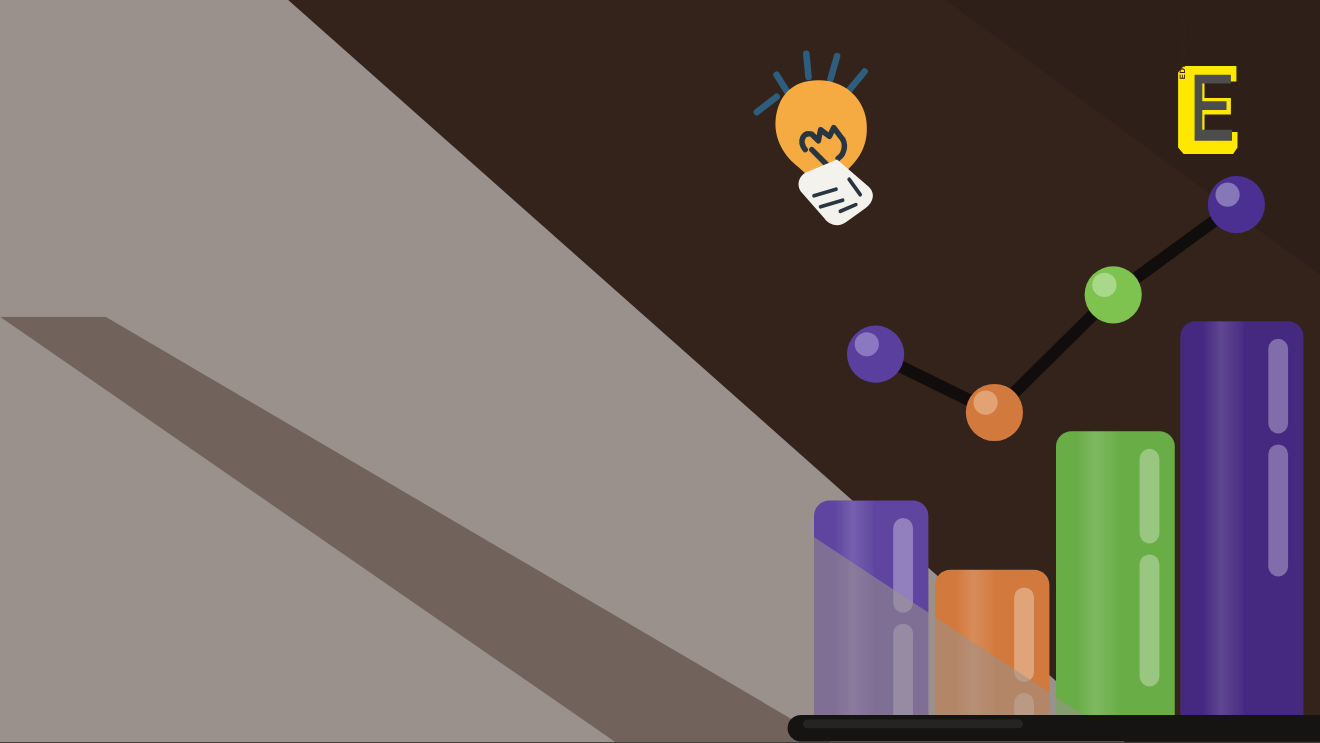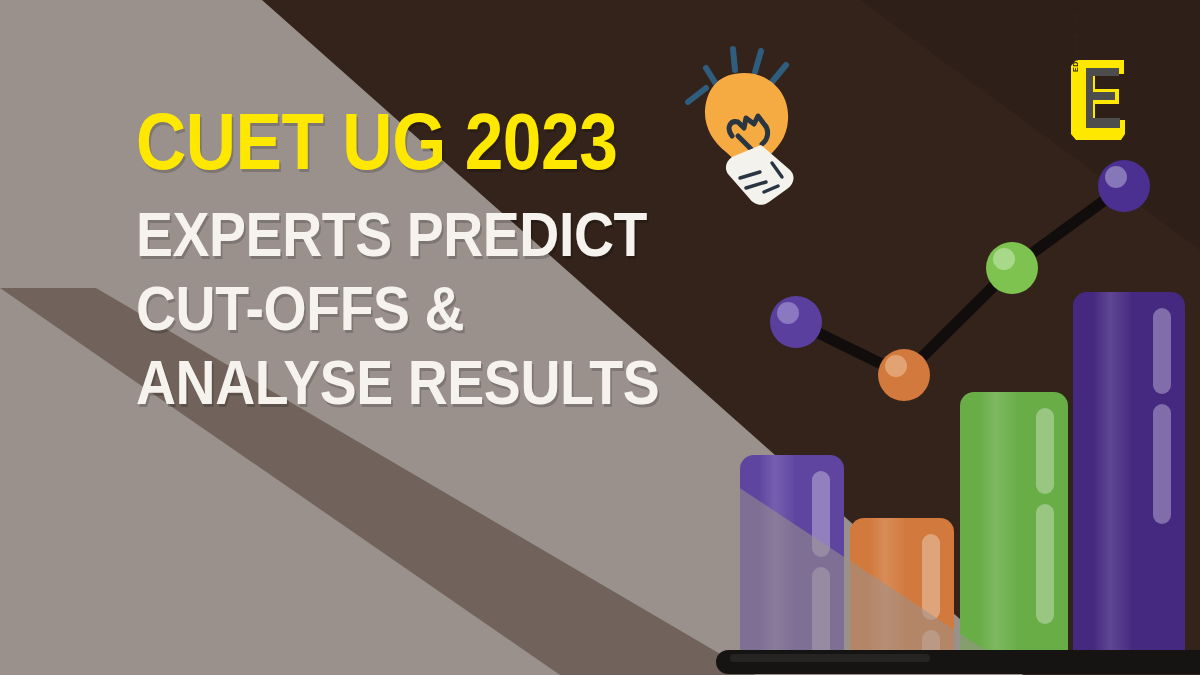--- a/index.html
+++ b/index.html
@@ -249,20 +249,14 @@
   <div class="logo">
     <svg viewBox="0 0 62 88">
       <path d="M7 4 L 55 4 L 55 18 L 26 18 L 26 33 L 50 33 L 50 48 L 26 48
                L 26 64 L 56 64 L 56 78 L 52 84 L 7 84 L 2 78 L 2 10 Z" fill="#ffe800"></path>
       <path d="M17 12 L 50 12 L 50 20 L 24 20 L 24 36 L 46 36 L 46 44 L 24 44
                L 24 62 L 51 62 L 51 72 L 17 72 Z" fill="#4d4d4d"></path>
     </svg>
     <span class="logo-word">EDEXLIVE.COM</span>
   </div>
 
-  <div class="headline">
-    <span class="hl-line hl-title">CUET UG 2023</span>
-    <span class="hl-line hl-sub">EXPERTS PREDICT</span>
-    <span class="hl-line hl-sub">CUT-OFFS &amp;</span>
-    <span class="hl-line hl-sub">ANALYSE RESULTS</span>
-  </div>
 
 </div>
 
 </body></html>

